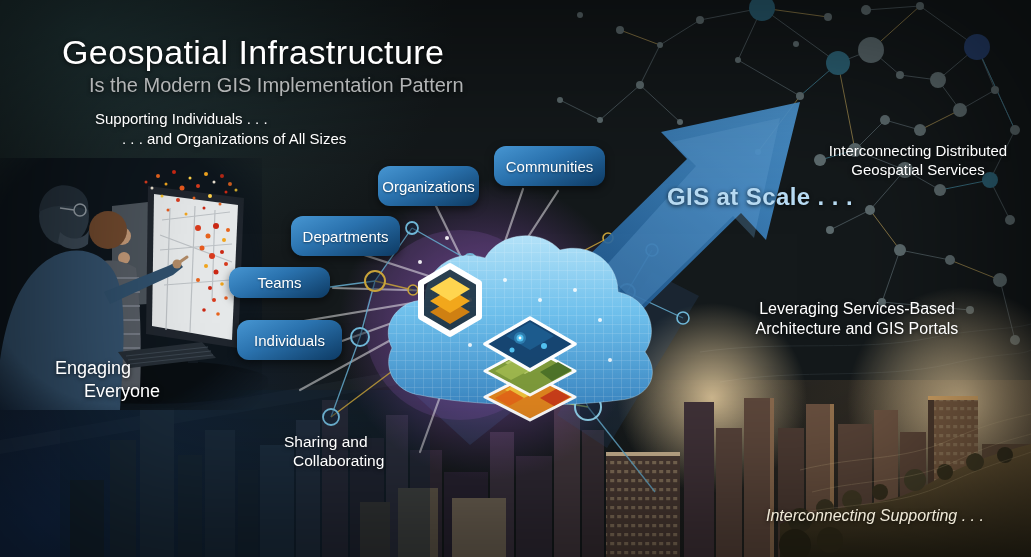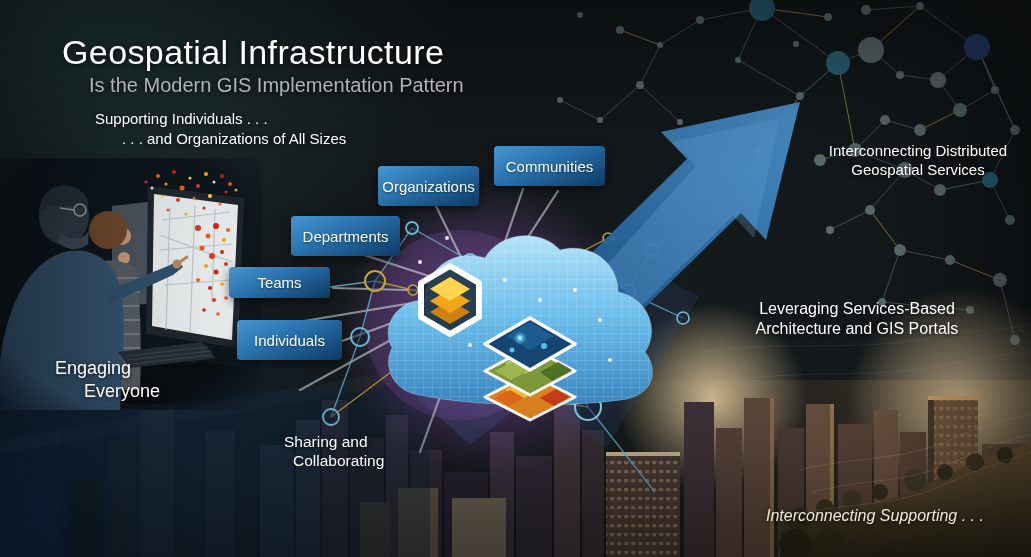--- a/index.html
+++ b/index.html
@@ -24,21 +24,21 @@
   .icd      { left:820px; top:141px; width:196px; text-align:center; font-size:15px; line-height:19px; }
   .lev      { left:741px; top:299px; width:232px; text-align:center; font-size:16px; line-height:20px; }
   .eng      { left:55px;  top:357px; font-size:18px; line-height:23px; }
   .eng .l2  { margin-left:29px; }
   .shr      { left:284px; top:432px; font-size:15.5px; line-height:19px; }
   .shr .l2  { margin-left:9px; }
   .ice      { left:766px; top:507px; font-size:16px; font-style:italic; color:#efe9d8; }
 
   .scale-box {
     position:absolute; z-index:2; display:flex; align-items:center; justify-content:center;
-    color:#fff; font-size:15px; border-radius:4px;
+    color:#fff; font-size:15px; border-radius:12px;
     background:linear-gradient(155deg,#4796d2 0%,#2a72ae 42%,#0d3a63 100%);
     box-shadow:0 3px 9px rgba(0,0,0,.5);
     text-shadow:0 1px 2px rgba(0,0,0,.45);
   }
   #box-communities  { left:494px; top:146px; width:111px; height:40px; }
   #box-organizations{ left:378px; top:166px; width:101px; height:40px; }
   #box-departments  { left:291px; top:216px; width:109px; height:40px; }
   #box-teams        { left:229px; top:267px; width:101px; height:31px; }
   #box-individuals  { left:237px; top:320px; width:105px; height:40px; }
 </style>
@@ -473,20 +473,21 @@
   <div class="scale-box" id="box-departments">
     <span>Departments</span>
   </div>
   <div class="scale-box" id="box-teams">
     <span>Teams</span>
   </div>
   <div class="scale-box" id="box-individuals">
     <span>Individuals</span>
   </div>
 
+  <div class="txt gis">GIS at Scale . . .</div>
 
   <div class="txt icd">
     <div>Interconnecting Distributed</div>
     <div>Geospatial Services</div>
   </div>
 
   <div class="txt lev">
     <div>Leveraging Services-Based</div>
     <div>Architecture and GIS Portals</div>
   </div>

